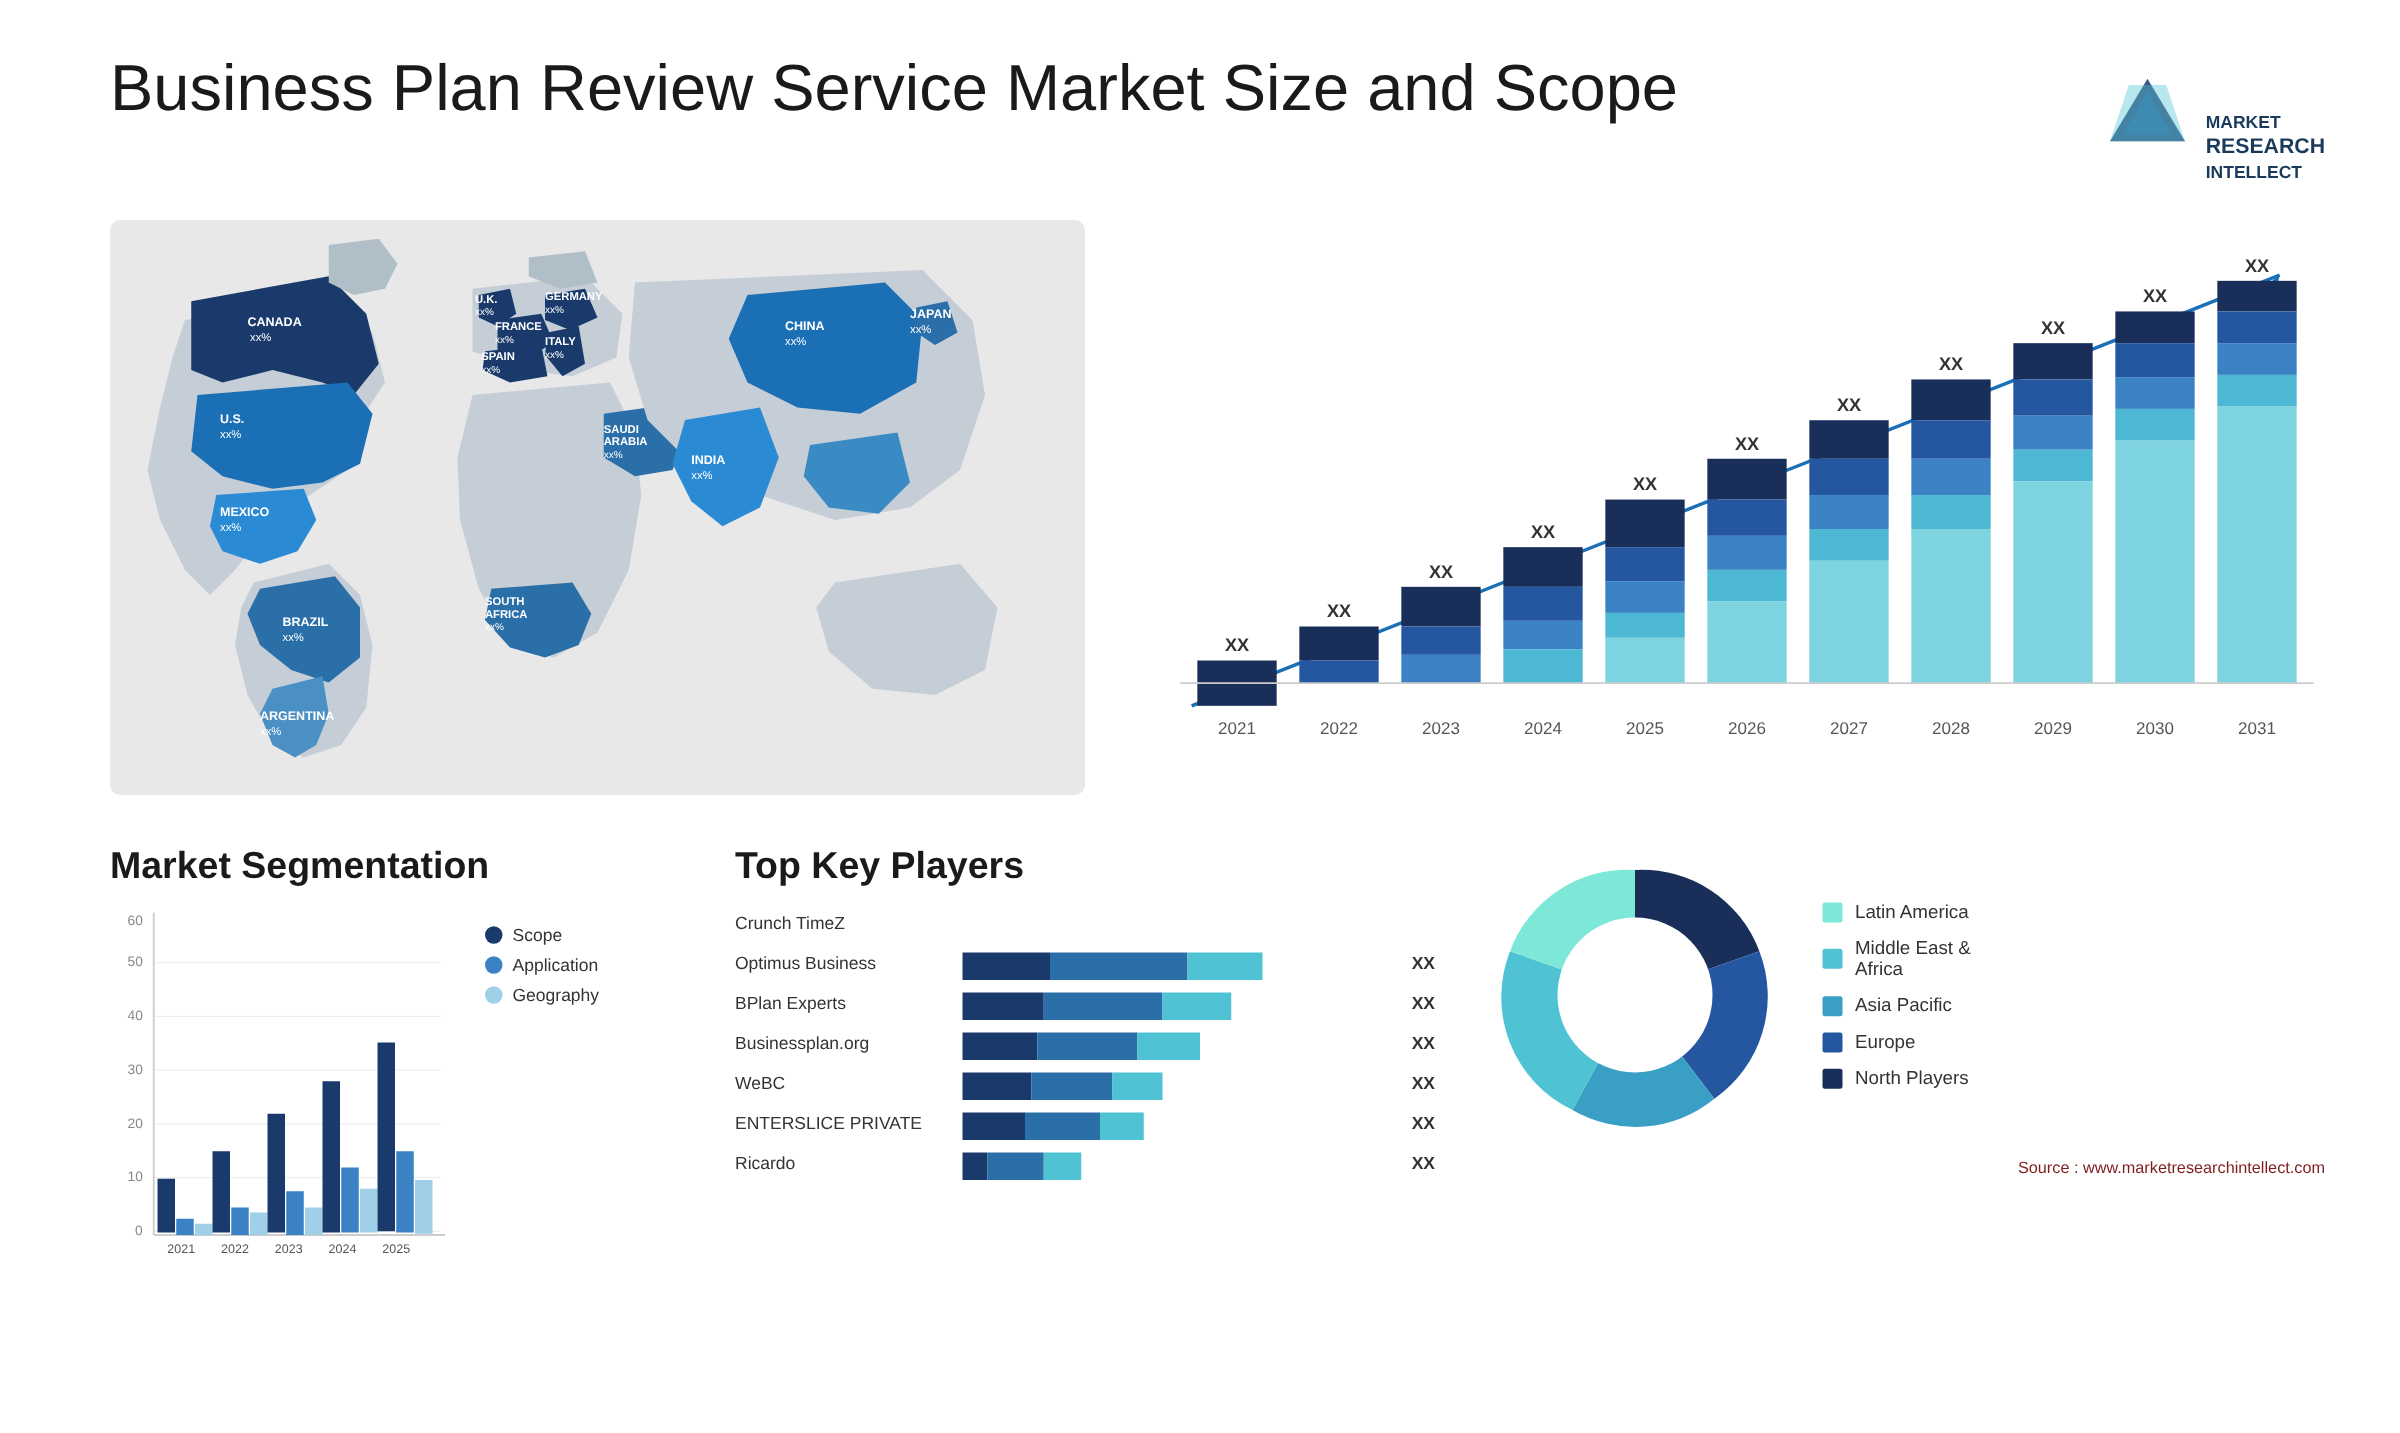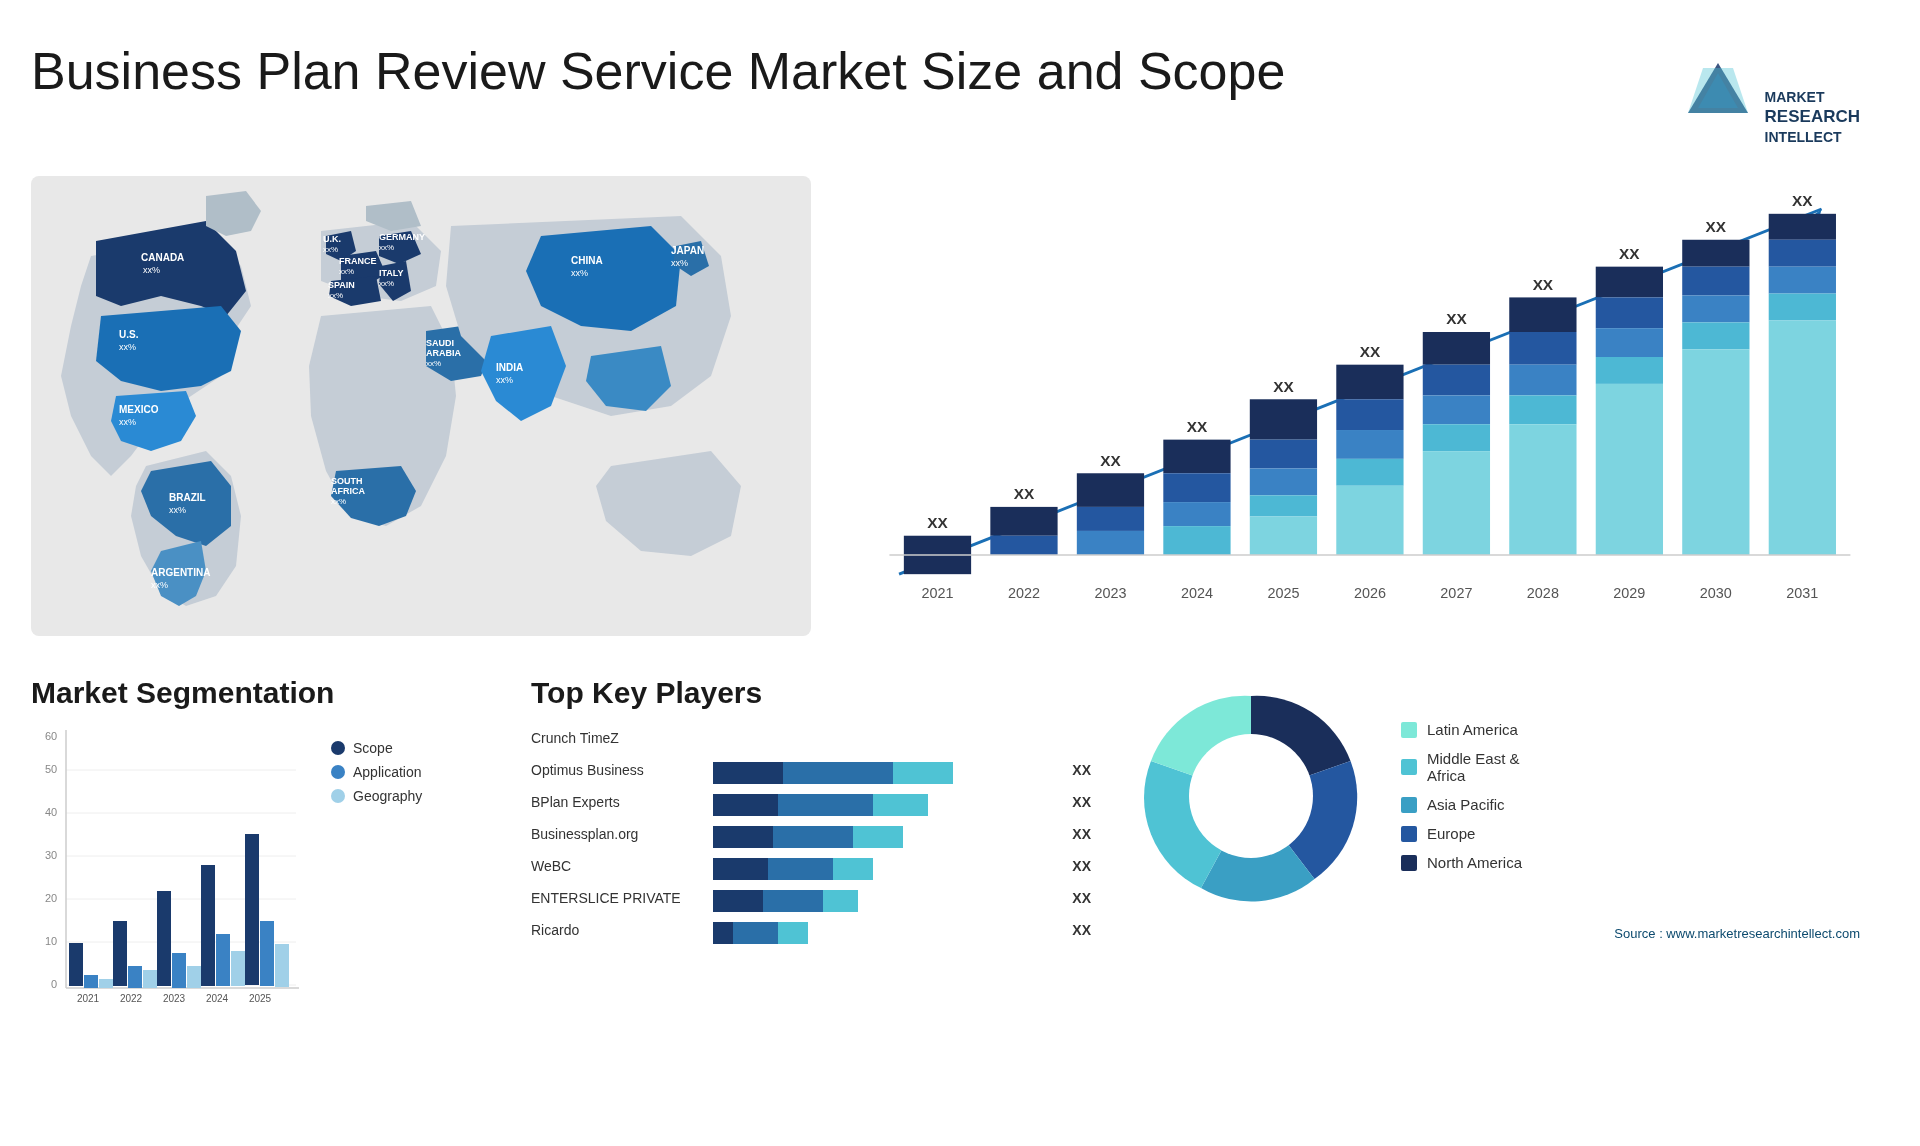--- a/index.html
+++ b/index.html
@@ -6,21 +6,21 @@
     body {
       font-family: 'Arial', sans-serif;
       background: #ffffff;
       width: 1920px;
       min-height: 1146px;
       overflow-x: hidden;
     }
     .page-container {
       width: 1920px;
       min-height: 1146px;
-      padding: 40px 60px 30px 31px;
+      padding: 40px 60px 30px 88px;
       background: #fff;
       position: relative;
     }
     
     .header {
       display: flex;
       justify-content: space-between;
       align-items: flex-start;
       margin-bottom: 30px;
     }
@@ -174,21 +174,21 @@
     .donut-color {
       width: 16px;
       height: 16px;
       border-radius: 2px;
       flex-shrink: 0;
     }
 
     
     .source-text {
       font-size: 13px;
-      color: #0c4a6e;
+      color: #7f1d1d;
       text-align: right;
       margin-top: 10px;
     }
   </style>
 </head>
 <body>
 
 <div class="page-container">
 
   <div class="header">
@@ -589,21 +589,21 @@
           <div class="donut-legend-item">
             <div class="donut-color" style="background:#3a9fc4;"></div>
             <span>Asia Pacific</span>
           </div>
           <div class="donut-legend-item">
             <div class="donut-color" style="background:#2457a0;"></div>
             <span>Europe</span>
           </div>
           <div class="donut-legend-item">
             <div class="donut-color" style="background:#1a2e5a;"></div>
-            <span>North America</span>
+            <span>North Players</span>
           </div>
         </div>
       </div>
       <div class="source-text">Source : www.marketresearchintellect.com</div>
     </div>
 
   </div>
 </div>
 
 </body></html>

